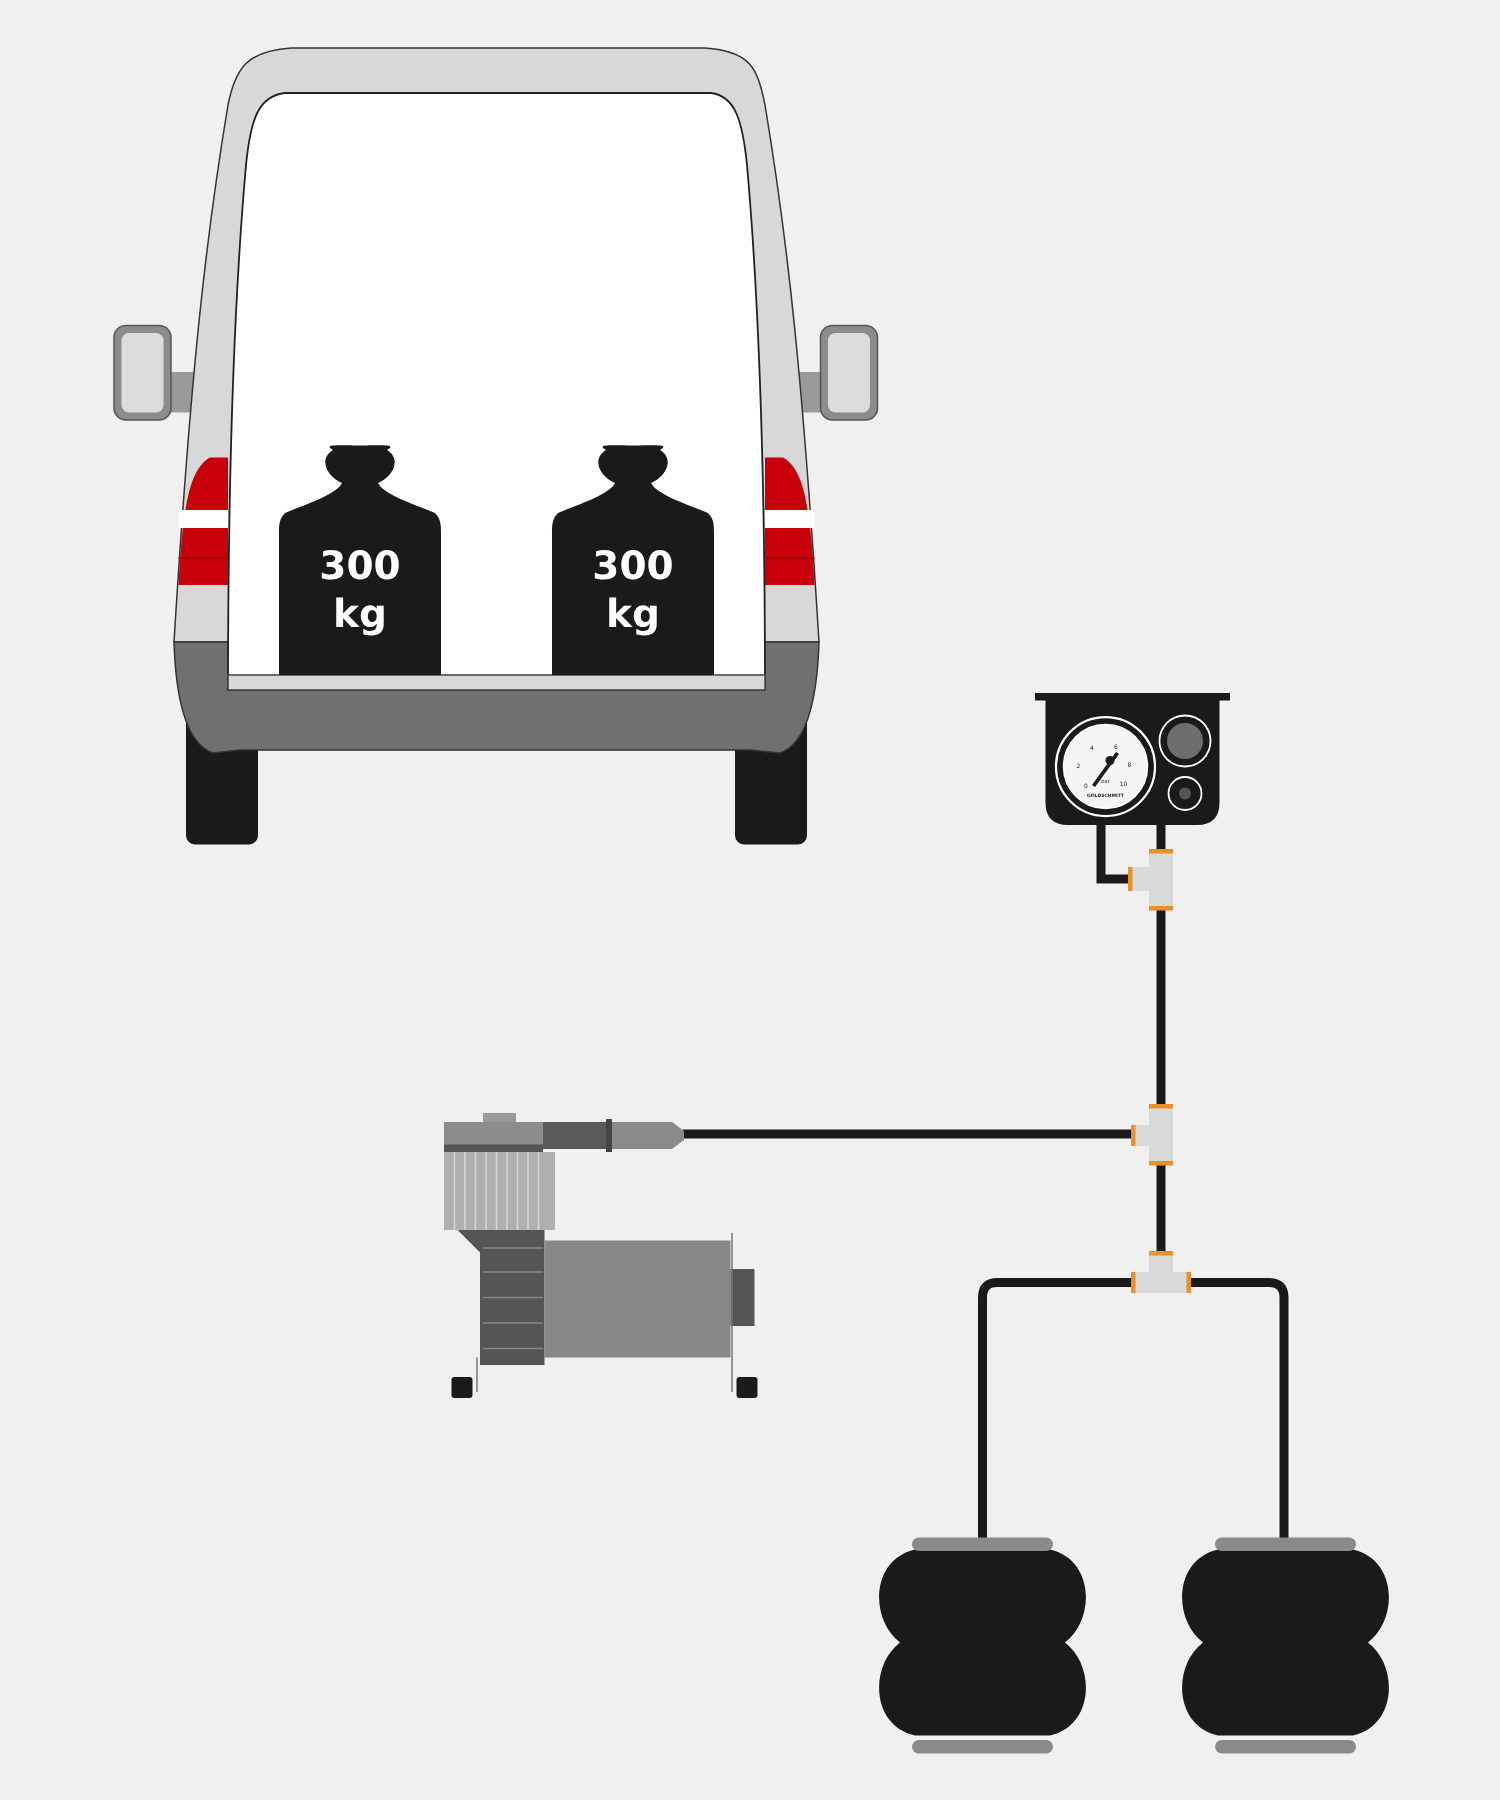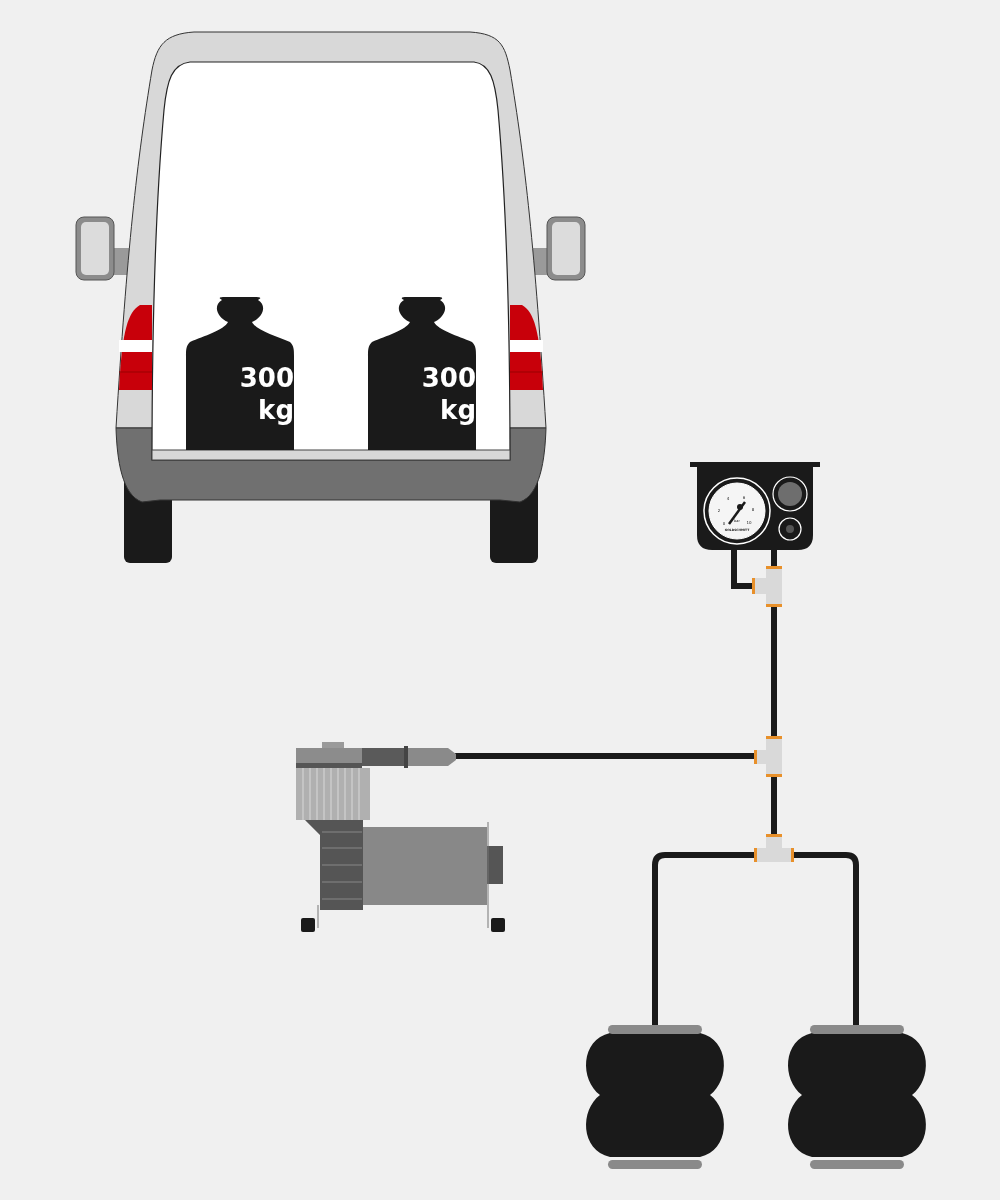--- a/index.html
+++ b/index.html
@@ -1,18 +1,18 @@
 <!DOCTYPE html>
 <html><head>
 <meta charset="utf-8">
 <style>
   html,body{margin:0;padding:0;}
   body{width:1000px;height:1200px;background:#f0f0f0;position:relative;overflow:hidden;font-family:"DejaVu Sans",sans-serif;}
   svg{position:absolute;left:0;top:0;}
-  .wt{position:absolute;color:#fff;font-weight:bold;font-size:26px;text-align:right;line-height:32px;font-family:"DejaVu Sans",sans-serif;}
+  .wt{position:absolute;color:#fff;font-weight:bold;font-size:26px;text-align:center;line-height:32px;font-family:"DejaVu Sans",sans-serif;}
 </style>
 </head>
 <body>
 
 <svg width="1000" height="1200" viewBox="0 0 1000 1200">
 
   <g>
 
     <rect x="124" y="470" width="48" height="93" rx="6" fill="#1a1a1a"></rect>
     <rect x="490" y="470" width="48" height="93" rx="6" fill="#1a1a1a"></rect>

